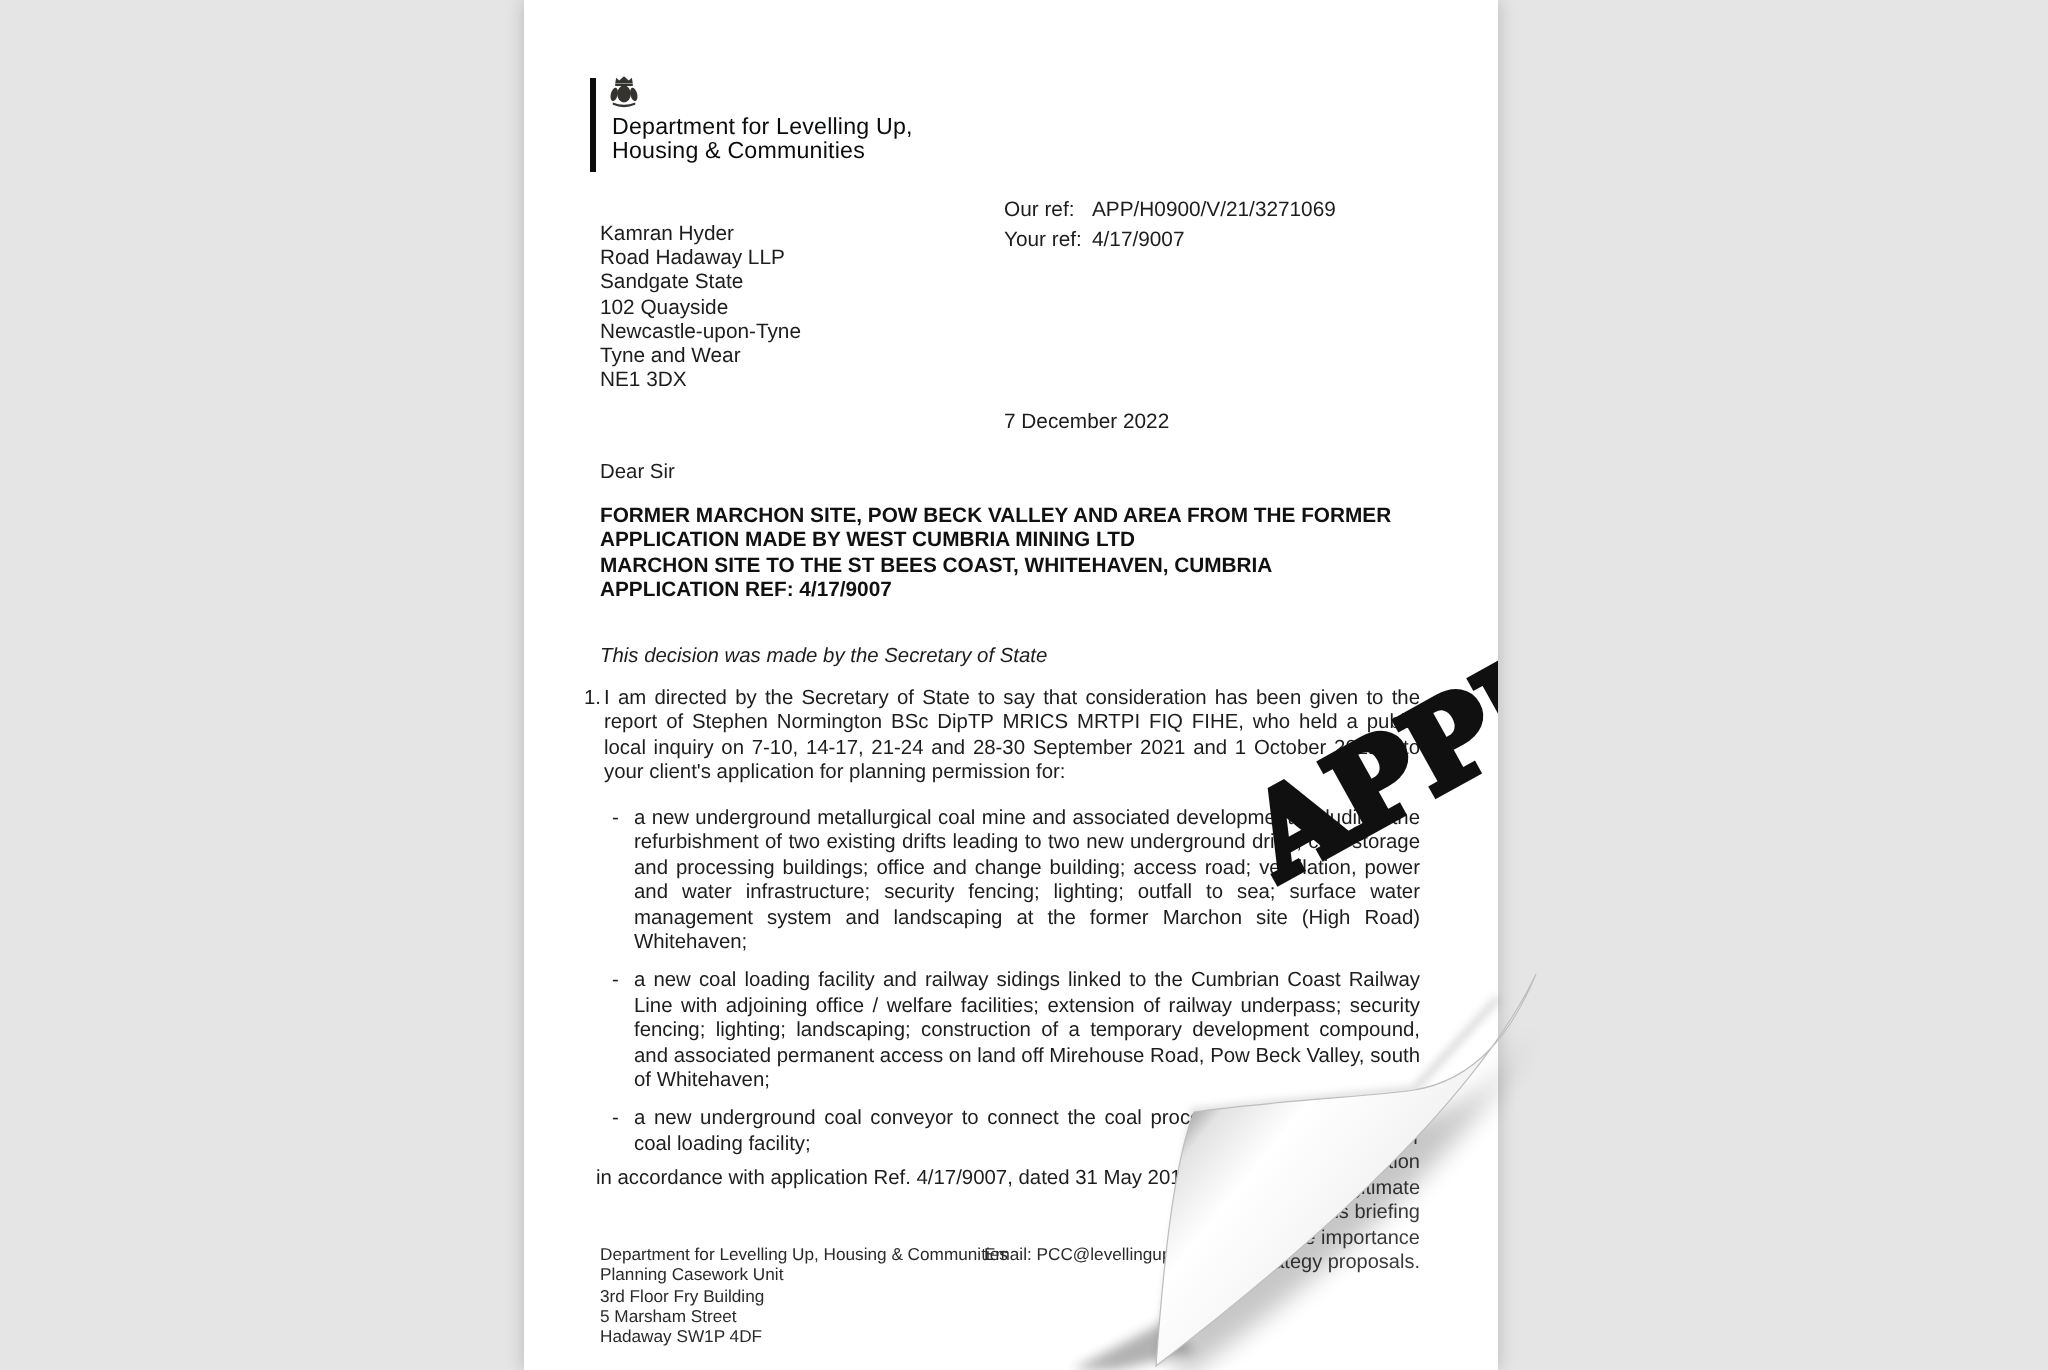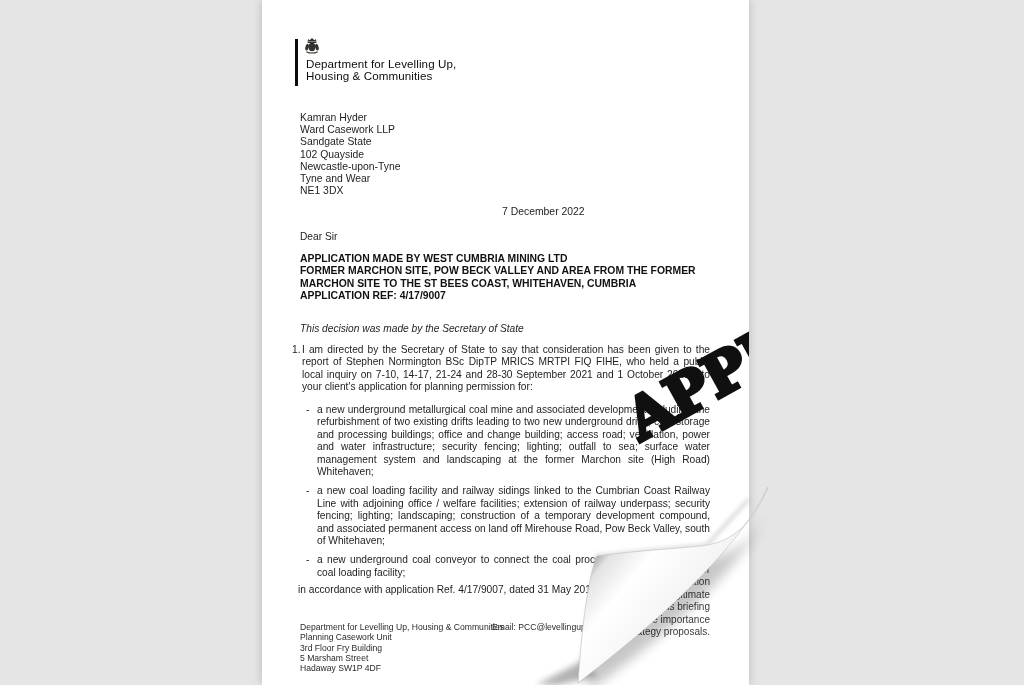--- a/index.html
+++ b/index.html
@@ -87,37 +87,47 @@
           <ellipse cx="13.9" cy="11.2" rx="1.7" ry="3.4" transform="rotate(-14 13.9 11.2)"></ellipse>
           <path d="M3.4 15.2 Q9 17.6 14.6 15.2 L14.6 16.4 Q9 18.8 3.4 16.4 Z"></path>
         </g>
       </svg>
     </div>
     <div class="abs dept">
       <div>Department for Levelling Up,</div>
       <div>Housing &amp; Communities</div>
     </div>
 
+    <div class="abs refs">
+      <div class="ref-row">
+        <span class="ref-label">Our ref:</span>
+        <span>APP/H0900/V/21/3271069</span>
+      </div>
+      <div class="ref-row">
+        <span class="ref-label">Your ref:</span>
+        <span>4/17/9007</span>
+      </div>
+    </div>
 
     <div class="abs recipient">
       <div>Kamran Hyder</div>
-      <div>Ward Casework LLP</div>
+      <div>Road Hadaway LLP</div>
       <div>Sandgate State</div>
       <div>102 Quayside</div>
       <div>Newcastle-upon-Tyne</div>
       <div>Tyne and Wear</div>
       <div>NE1 3DX</div>
     </div>
 
     <div class="abs date">7 December 2022</div>
     <div class="abs salutation txt">Dear Sir</div>
 
     <div class="abs subject">
+      <div>FORMER MARCHON SITE, POW BECK VALLEY AND AREA FROM THE FORMER</div>
       <div>APPLICATION MADE BY WEST CUMBRIA MINING LTD</div>
-      <div>FORMER MARCHON SITE, POW BECK VALLEY AND AREA FROM THE FORMER</div>
       <div>MARCHON SITE TO THE ST BEES COAST, WHITEHAVEN, CUMBRIA</div>
       <div>APPLICATION REF: 4/17/9007</div>
     </div>
 
     <div class="abs decision-note txt">This decision was made by the Secretary of State</div>
 
     <div class="abs para1 txt">
       <span class="num">1.</span>
       <div class="ptxt">I am directed by the Secretary of State to say that consideration has been given to the report of Stephen Normington BSc DipTP MRICS MRTPI FIQ FIHE, who held a public local inquiry on 7-10, 14-17, 21-24 and 28-30 September 2021 and 1 October 2021 into your client's application for planning permission for:</div>
     </div>

